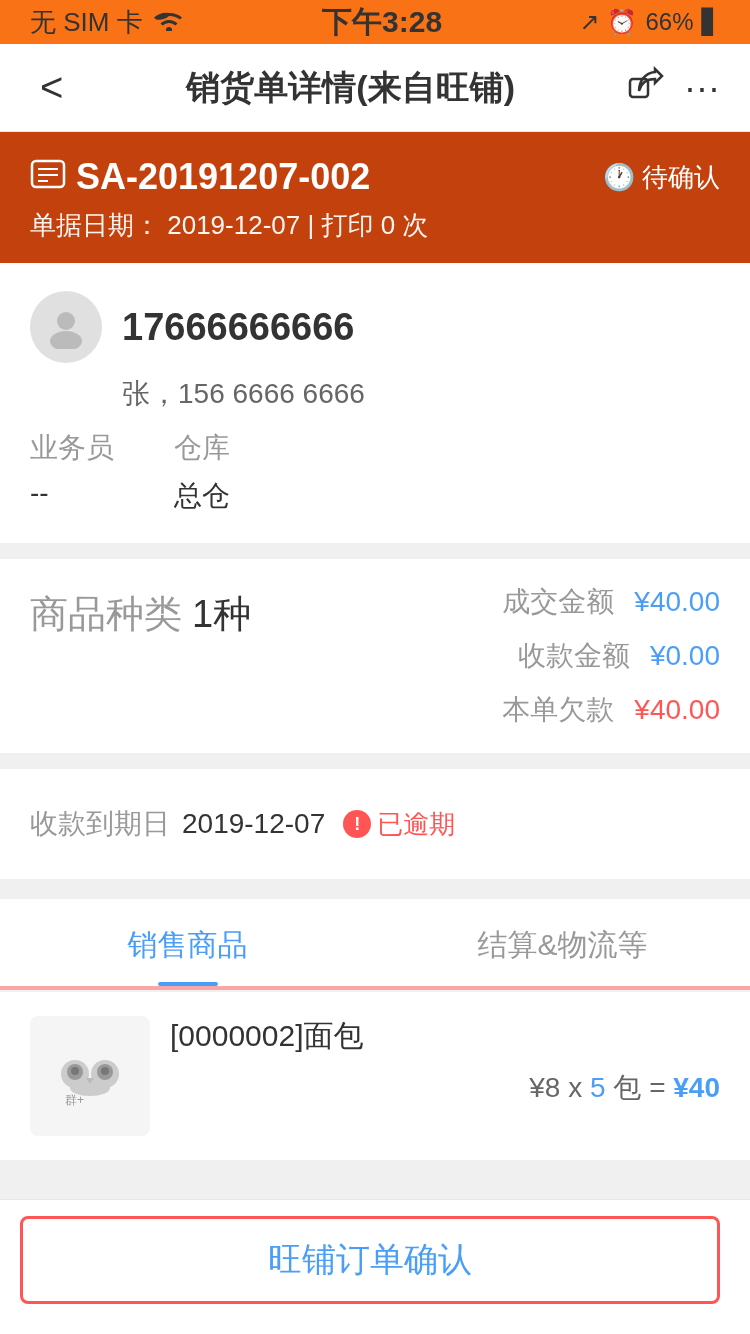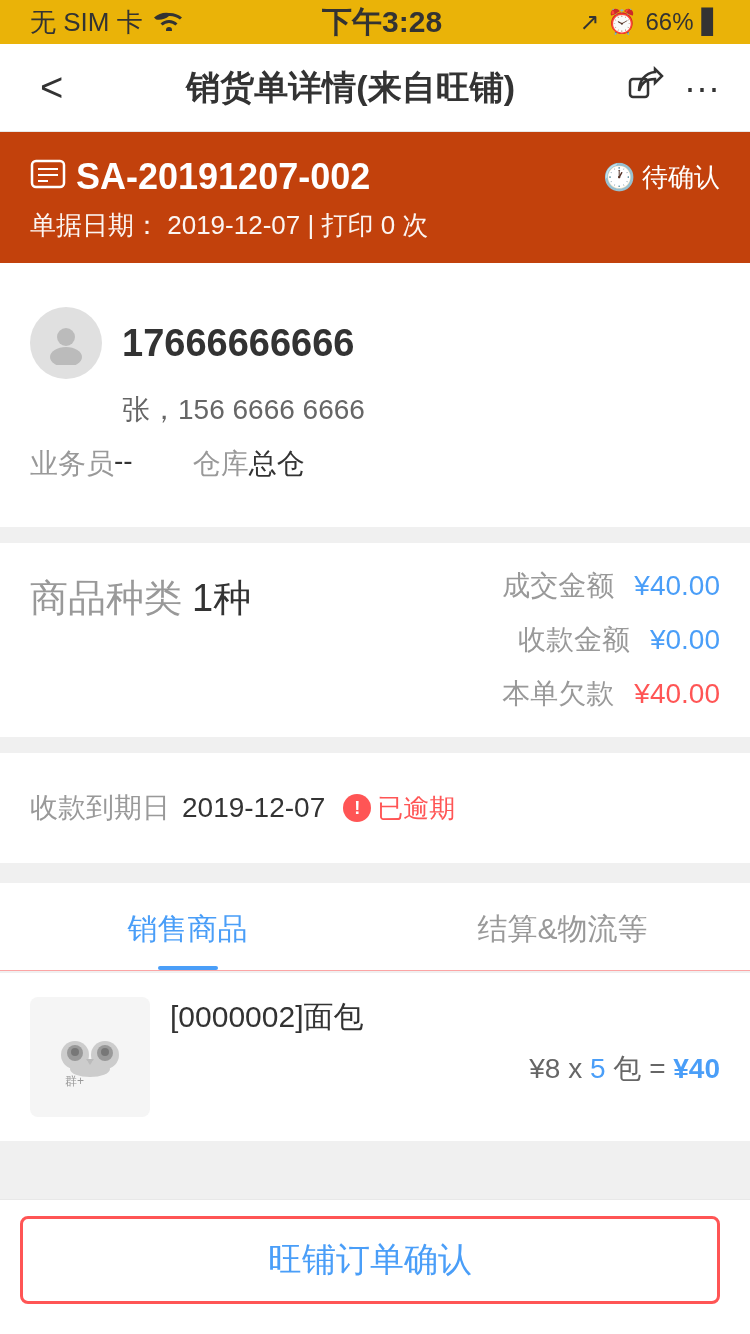--- a/index.html
+++ b/index.html
@@ -9,21 +9,21 @@
       min-height: 1334px;
       font-family: -apple-system, "PingFang SC", "Helvetica Neue", Arial, sans-serif;
       background: #f0f0f0;
       font-size: 28px;
       color: #333;
     }
 
     
     .status-bar {
       height: 44px;
-      background: #eab308;
+      background: #f97316;
       display: flex;
       align-items: center;
       justify-content: space-between;
       padding: 0 30px;
       font-size: 26px;
       font-weight: 500;
     }
     .status-left { display: flex; align-items: center; gap: 10px; }
     .status-center { font-size: 30px; font-weight: 600; }
     .status-right { display: flex; align-items: center; gap: 8px; font-size: 24px; }
@@ -89,21 +89,21 @@
     }
     .order-date {
       color: #fff;
       font-size: 26px;
       opacity: 0.95;
     }
 
     
     .customer-section {
       background: #fff;
-      padding: 44px 30px;
+      padding: 28px 30px;
       margin-bottom: 16px;
     }
     .customer-top {
       display: flex;
       align-items: center;
       gap: 20px;
       margin-bottom: 12px;
     }
     .avatar {
       width: 72px;
@@ -130,20 +130,22 @@
     }
     .customer-meta {
       display: flex;
       gap: 60px;
       margin-left: 0;
       font-size: 28px;
       color: #666;
     }
     .customer-meta-item {
       display: flex;
+      gap: 10px;
+      flex-direction: column;
     }
     .meta-label { color: #999; }
     .meta-value { color: #333; }
 
     
     .summary-section {
       background: #fff;
       padding: 24px 30px;
       margin-bottom: 16px;
     }
@@ -213,21 +215,21 @@
       flex-shrink: 0;
     }
 
     
     .tabs-section {
       background: #fff;
       margin-bottom: 0;
     }
     .tabs-bar {
       display: flex;
-      border-bottom: 1px solid #fca5a5;
+      border-bottom: 4px solid #fca5a5;
     }
     .tab-item {
       flex: 1;
       text-align: center;
       padding: 26px 0 20px 0;
       font-size: 30px;
       color: #999;
       cursor: pointer;
       position: relative;
     }

